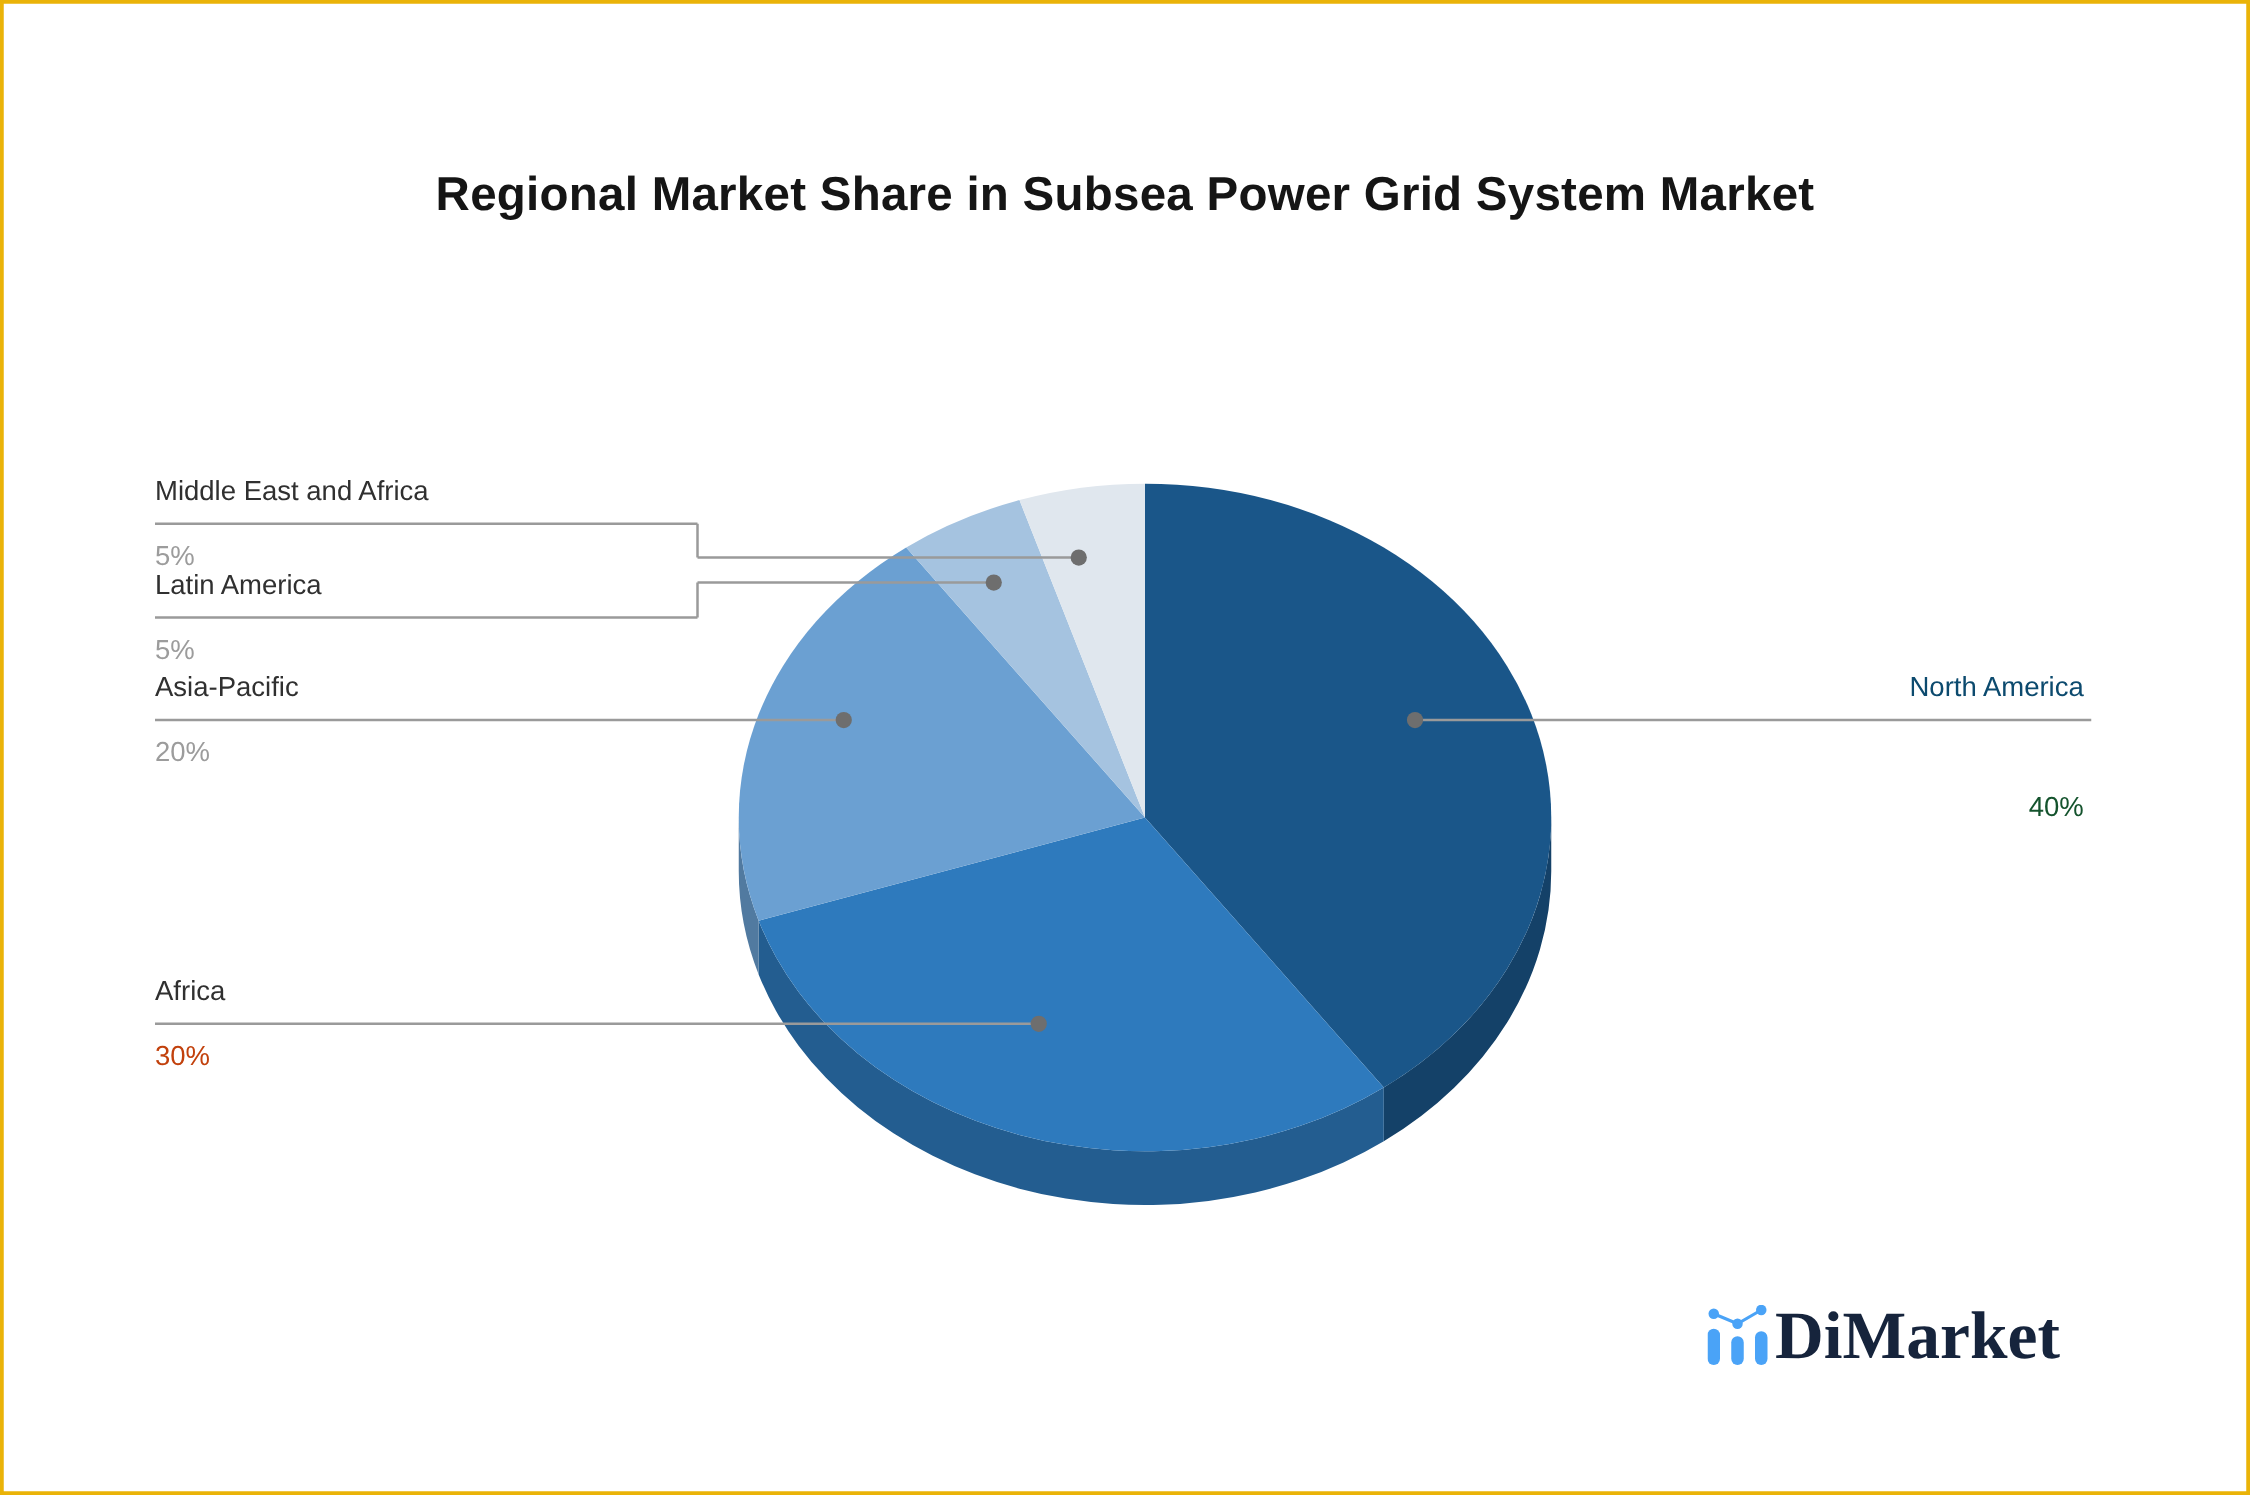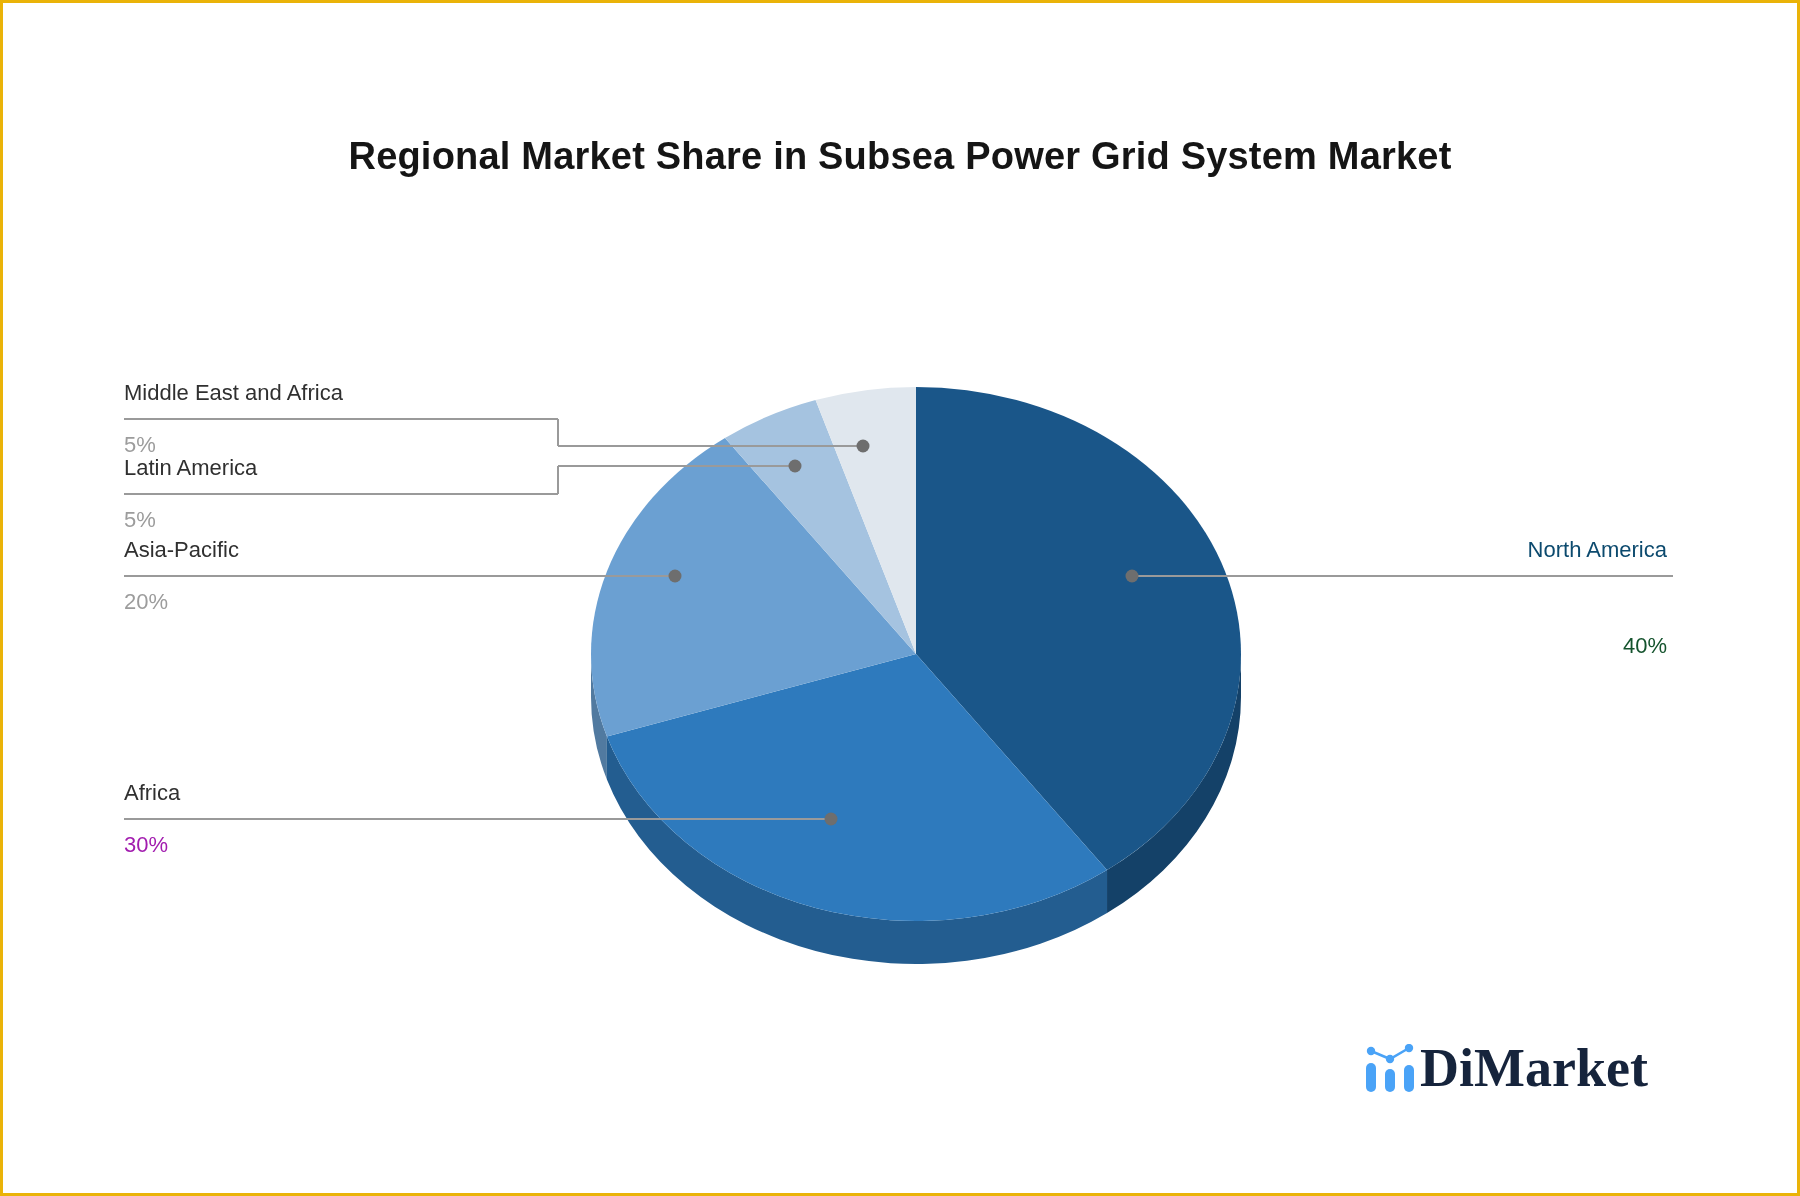--- a/index.html
+++ b/index.html
@@ -71,21 +71,21 @@
       <line x1="121" y1="416" x2="555" y2="416" stroke="#9a9a9a" stroke-width="2"></line>
       <line x1="555" y1="416" x2="555" y2="443" stroke="#9a9a9a" stroke-width="2"></line>
       <line x1="555" y1="443" x2="860" y2="443" stroke="#9a9a9a" stroke-width="2"></line>
       <circle cx="860" cy="443" r="6.5" fill="#6e6e6e"></circle>
     </svg>
 
   <div id="labels">
       <div class="lbl name right" style="top: 531px; right: 130px; color: #0c4a6e;">North America</div>
       <div class="lbl val right" style="top: 583px; right: 130px; color: #14532d; margin-top: 44px;">40%</div>
       <div class="lbl name" style="top: 774px; left: 121px; color: rgb(48, 48, 48);">Africa</div>
-      <div class="lbl val" style="top: 826px; left: 121px; color: #a21caf;">30%</div>
+      <div class="lbl val" style="top: 826px; left: 121px; color: #c2410c;">30%</div>
       <div class="lbl name" style="top: 531px; left: 121px; color: rgb(48, 48, 48);">Asia-Pacific</div>
       <div class="lbl val" style="top: 583px; left: 121px; color: rgb(156, 156, 156);">20%</div>
       <div class="lbl name" style="top: 449px; left: 121px; color: rgb(48, 48, 48); text-align: center;">Latin America</div>
       <div class="lbl val" style="top: 501px; left: 121px; color: rgb(156, 156, 156);">5%</div>
       <div class="lbl name" style="top: 374px; left: 121px; color: rgb(48, 48, 48);">Middle East and Africa</div>
       <div class="lbl val" style="top: 426px; left: 121px; color: rgb(156, 156, 156);">5%</div>
     </div>
 
   <div class="logo">
     <svg class="logo-icon" width="50" height="48" viewBox="0 0 50 48">

